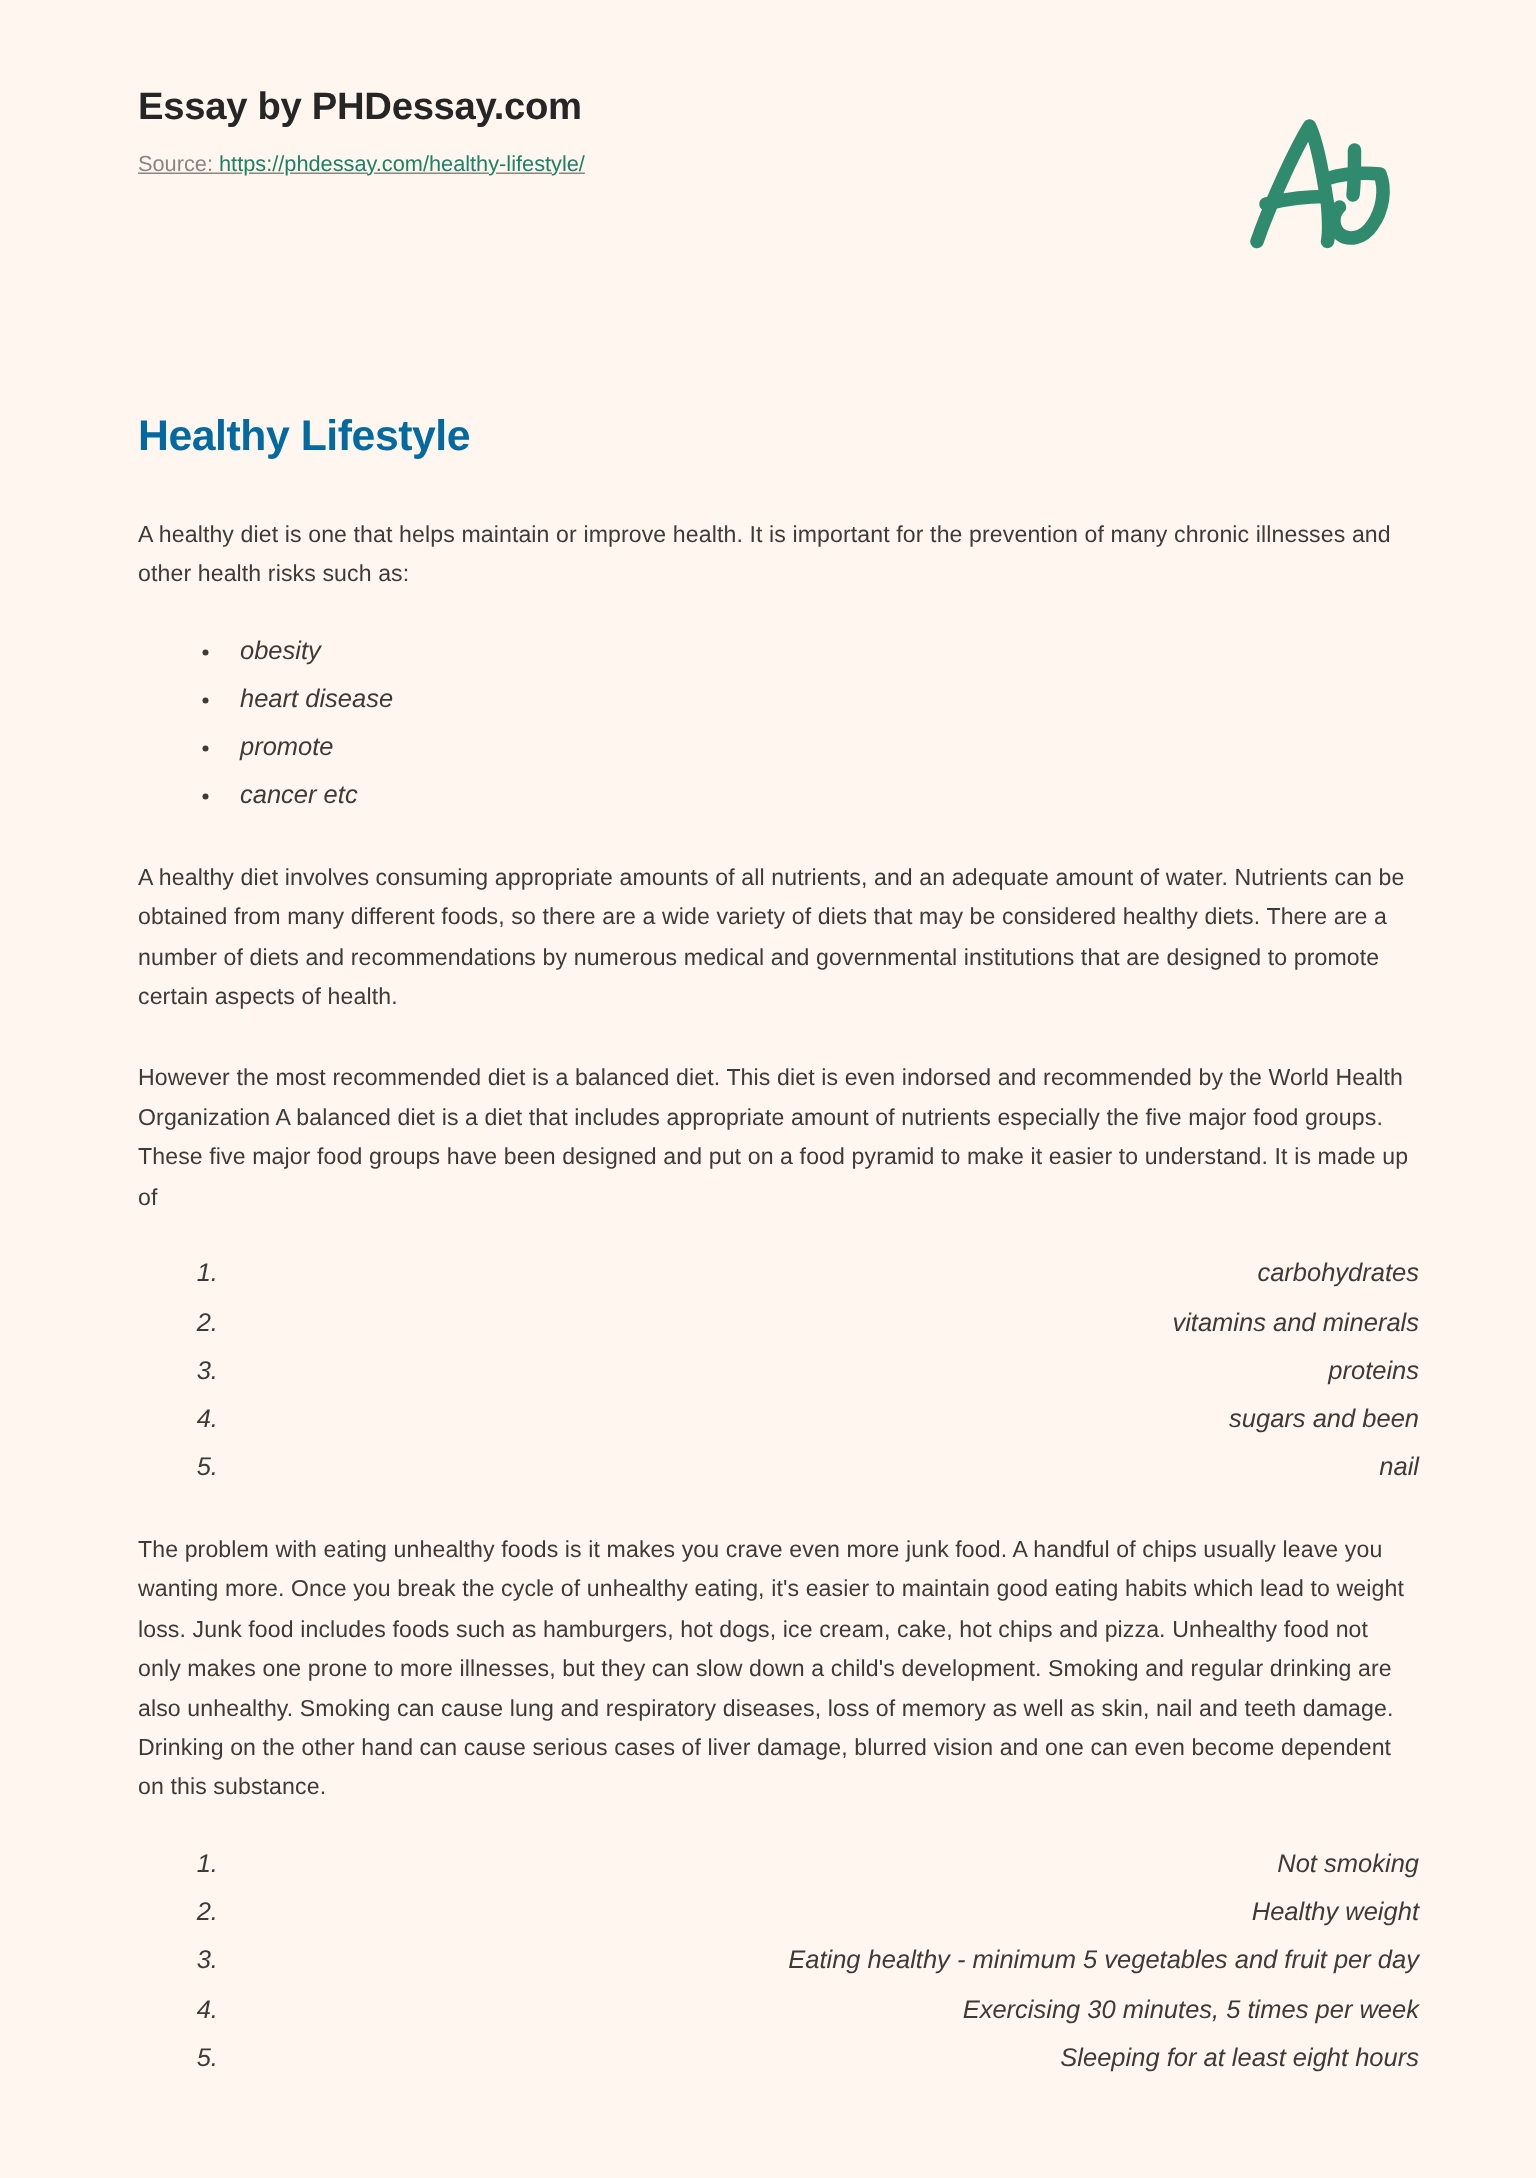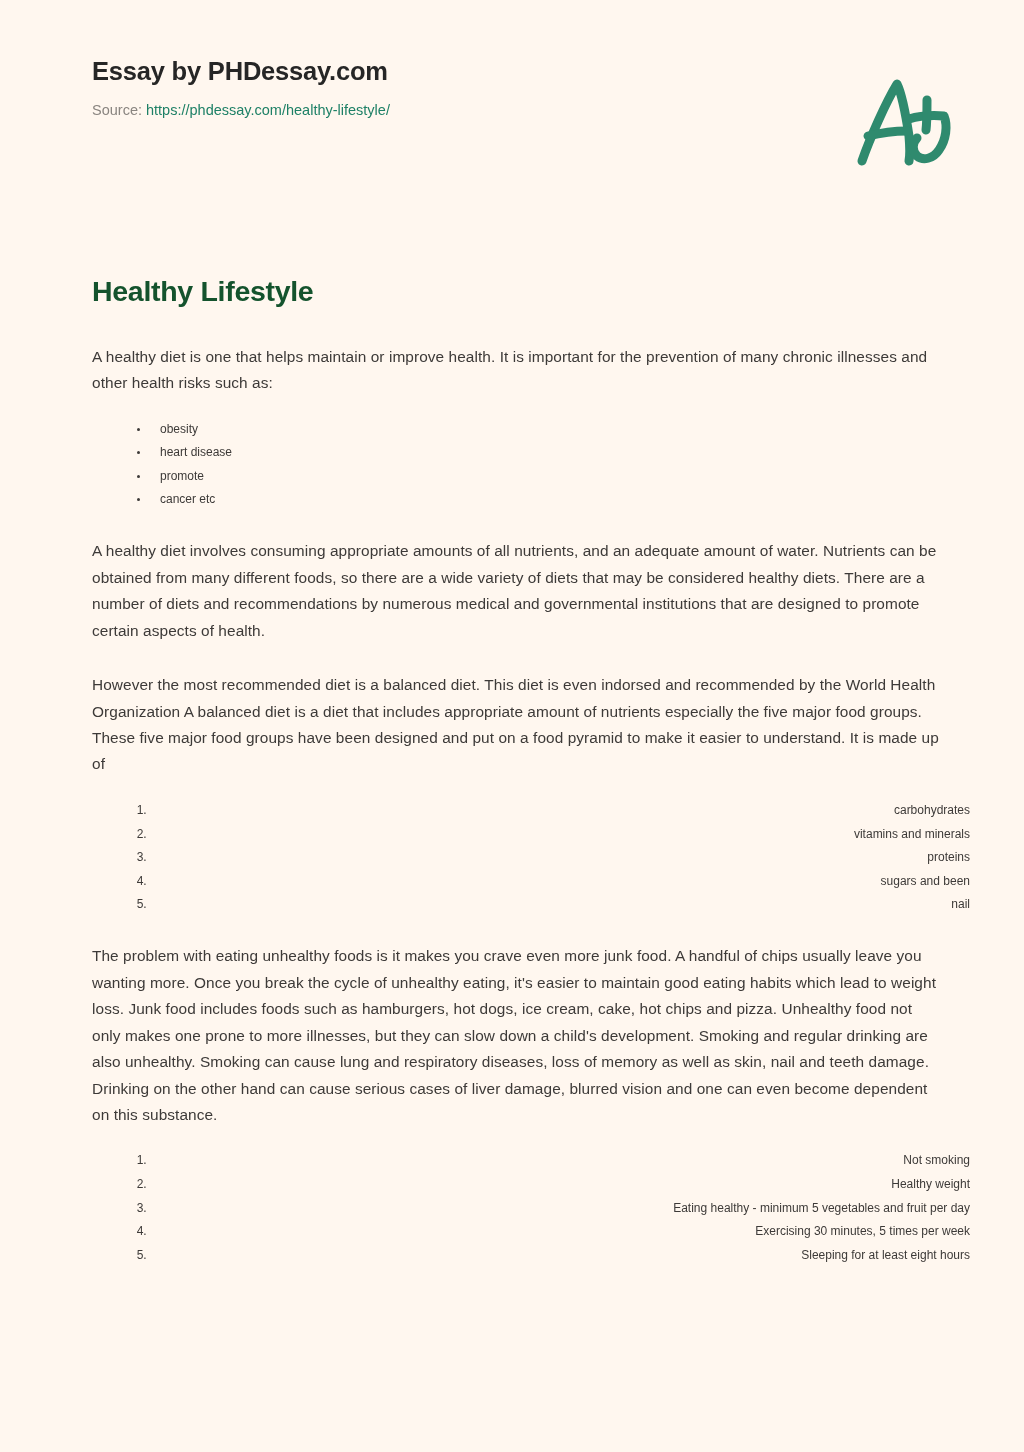--- a/index.html
+++ b/index.html
@@ -12,21 +12,21 @@
     height: 1452px;
     overflow: hidden;
     font-family: "Liberation Sans", sans-serif;
     color: #3a3a3a;
     position: relative;
   }
   .page {
     width: 1024px;
     height: 1452px;
     box-sizing: border-box;
-    padding: 56px 54px 0 92px;
+    padding: 56px 78px 0 92px;
     position: relative;
     overflow: hidden;
   }
 
   
   .header {
     position: relative;
     min-height: 112px;
   }
   .brand-title {
@@ -35,62 +35,64 @@
     color: #262626;
     letter-spacing: -0.2px;
     margin: 0 0 14px 0;
     line-height: 1.2;
   }
   .source-line {
     font-size: 14.5px;
     color: #8a8580;
     line-height: 1.3;
     white-space: nowrap;
+    text-decoration: underline;
   }
   .source-label { color: #8a8580; }
   .source-link {
     color: #1e8066;
     text-decoration: none;
   }
 
   .logo {
     position: absolute;
     top: 8px;
     right: 10px;
     width: 120px;
     height: 112px;
   }
 
   
   .doc-title {
     font-size: 28.5px;
     font-weight: 700;
-    color: #14532d;
+    color: #0369a1;
     letter-spacing: -0.3px;
     margin: 106px 0 0 0;
     line-height: 1.25;
   }
 
   p.para {
     font-size: 15.4px;
     line-height: 1.72;
     color: #3d3a38;
     margin: 28px 0 0 0;
     max-width: 852px;
     letter-spacing: 0.005em;
   }
   p.para:first-of-type { margin-top: 34px; }
 
   ul.doc-list, ol.doc-list {
-    font-size: 12px;
+    font-size: 17px;
     line-height: 1.72;
     color: #3d3a38;
     margin: 22px 0 0 0;
     padding-left: 58px;
     max-width: 860px;
+    font-style: italic;
   }
   ul.doc-list { list-style: disc; }
   ol.doc-list { list-style: decimal; text-align: right; }
   ul.doc-list li, ol.doc-list li {
     margin: 0 0 3px 0;
     padding-left: 10px;
   }
   ul.doc-list li::marker { font-size: 0.85em; }
   ol.doc-list li::marker { color: #3d3a38; }
   .list-tight li { margin-bottom: 1px; }

